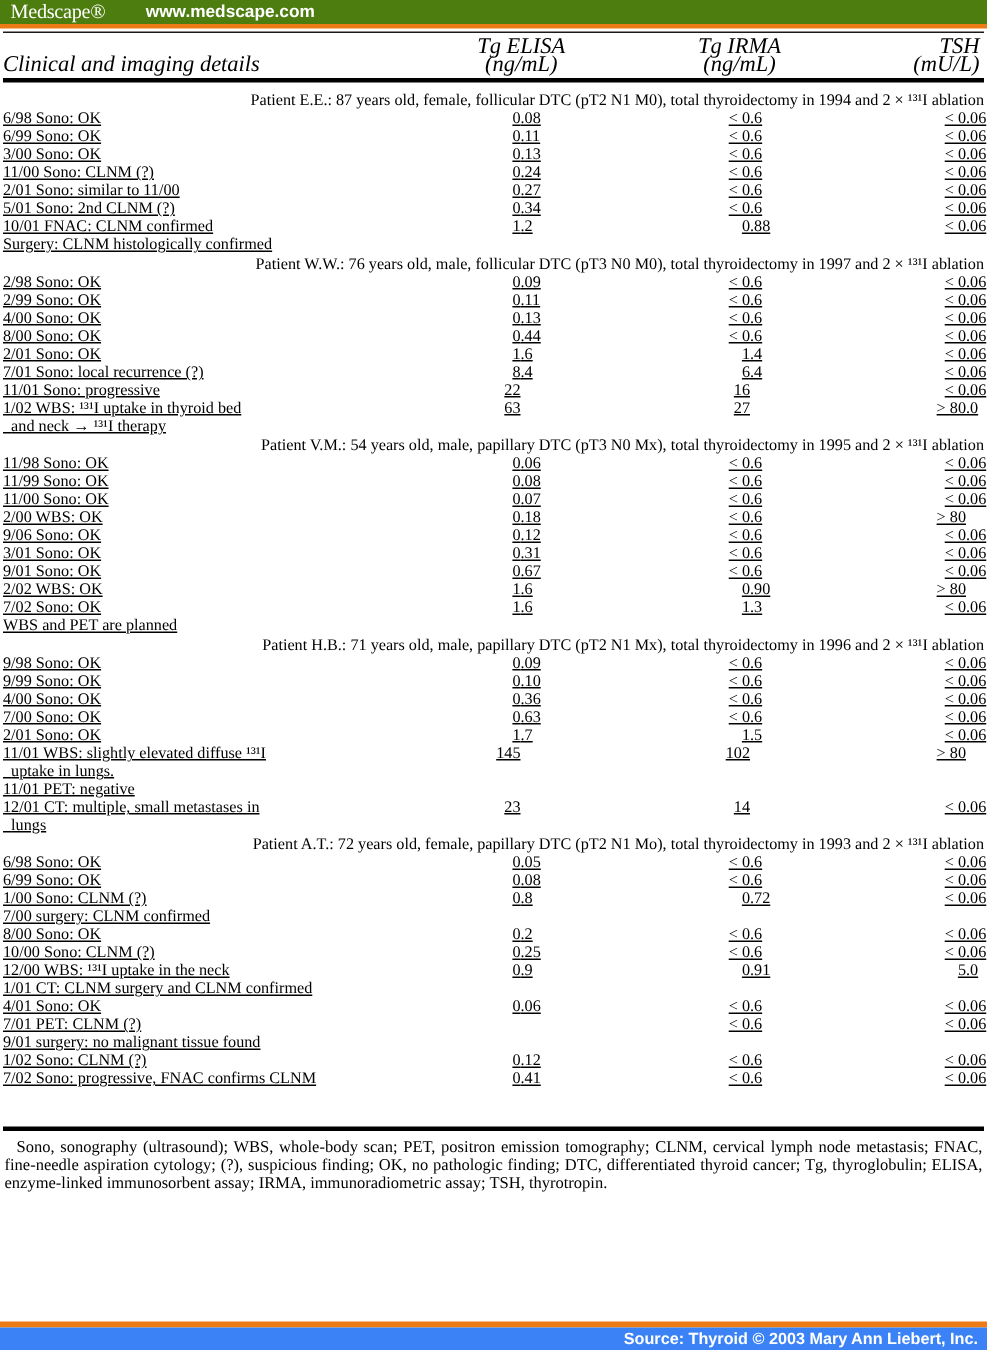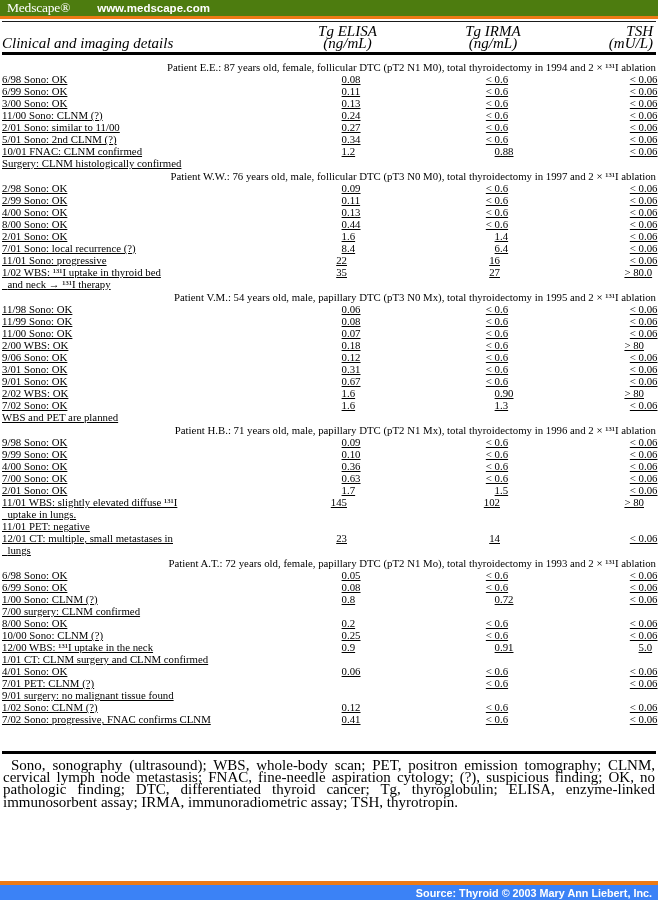--- a/index.html
+++ b/index.html
@@ -31,21 +31,21 @@
   .row { display:grid; grid-template-columns:303px 85px 206px 1fr;text-decoration:underline; }
   .cell.label { white-space:pre-wrap; }
   .cell.num { display:grid; }
   .cell.elisa { grid-template-columns:42px 1fr; }
   .cell.irma  { grid-template-columns:110px 1fr; }
   .cell.tsh   { grid-template-columns:48px 1fr; }
   .ip { text-align:right; white-space:pre; }
   .fp { text-align:left; white-space:pre; }
 
   .rule-thick.bottom { margin-top:26px; }
-  .footnote { margin-top:5px; font-size:15px; line-height:12.3px; text-indent:8px; text-align:justify; padding:0 1px; }
+  .footnote { margin-top:5px; font-size:11px; line-height:12.3px; text-indent:8px; text-align:justify; padding:0 1px; }
 
   
   .bottombar { position:absolute; left:0; right:0; bottom:0; }
   .orange-rule-bot { height:4px; background:#ec7a15; }
   .sourcebar { height:15px; background:#3b82f6; display:flex; align-items:center; justify-content:flex-end;
                color:#fff; font-family:"Liberation Sans", sans-serif; font-size:10.8px; font-weight:600; padding-right:6px; }
 </style>
 </head>
 <body>
 
@@ -300,21 +300,21 @@
             </div>
             <div class="cell num tsh">
               <span class="ip">&lt; 0</span>
               <span class="fp">.06</span>
             </div>
           </div>
           <div class="row">
             <div class="cell label">1/02 WBS: ¹³¹I uptake in thyroid bed
   and neck → ¹³¹I therapy</div>
             <div class="cell num elisa">
-              <span class="ip">35</span>
+              <span class="ip">63</span>
               <span class="fp"></span>
             </div>
             <div class="cell num irma">
               <span class="ip">27</span>
               <span class="fp"></span>
             </div>
             <div class="cell num tsh">
               <span class="ip">&gt; 80</span>
               <span class="fp">.0</span>
             </div>

